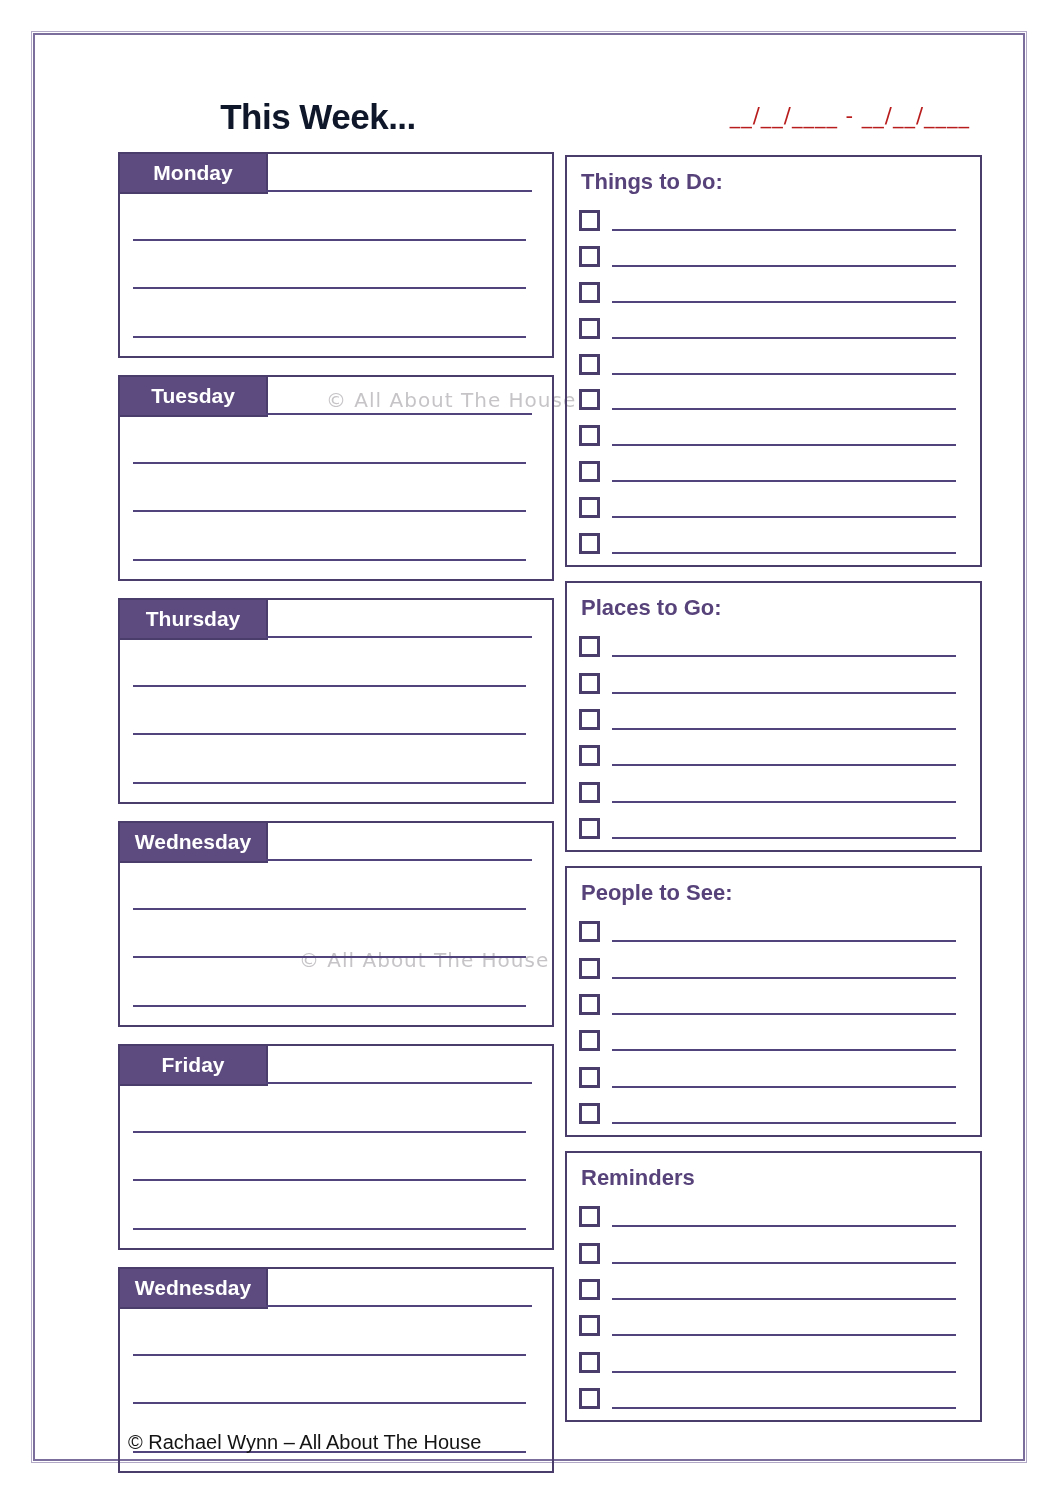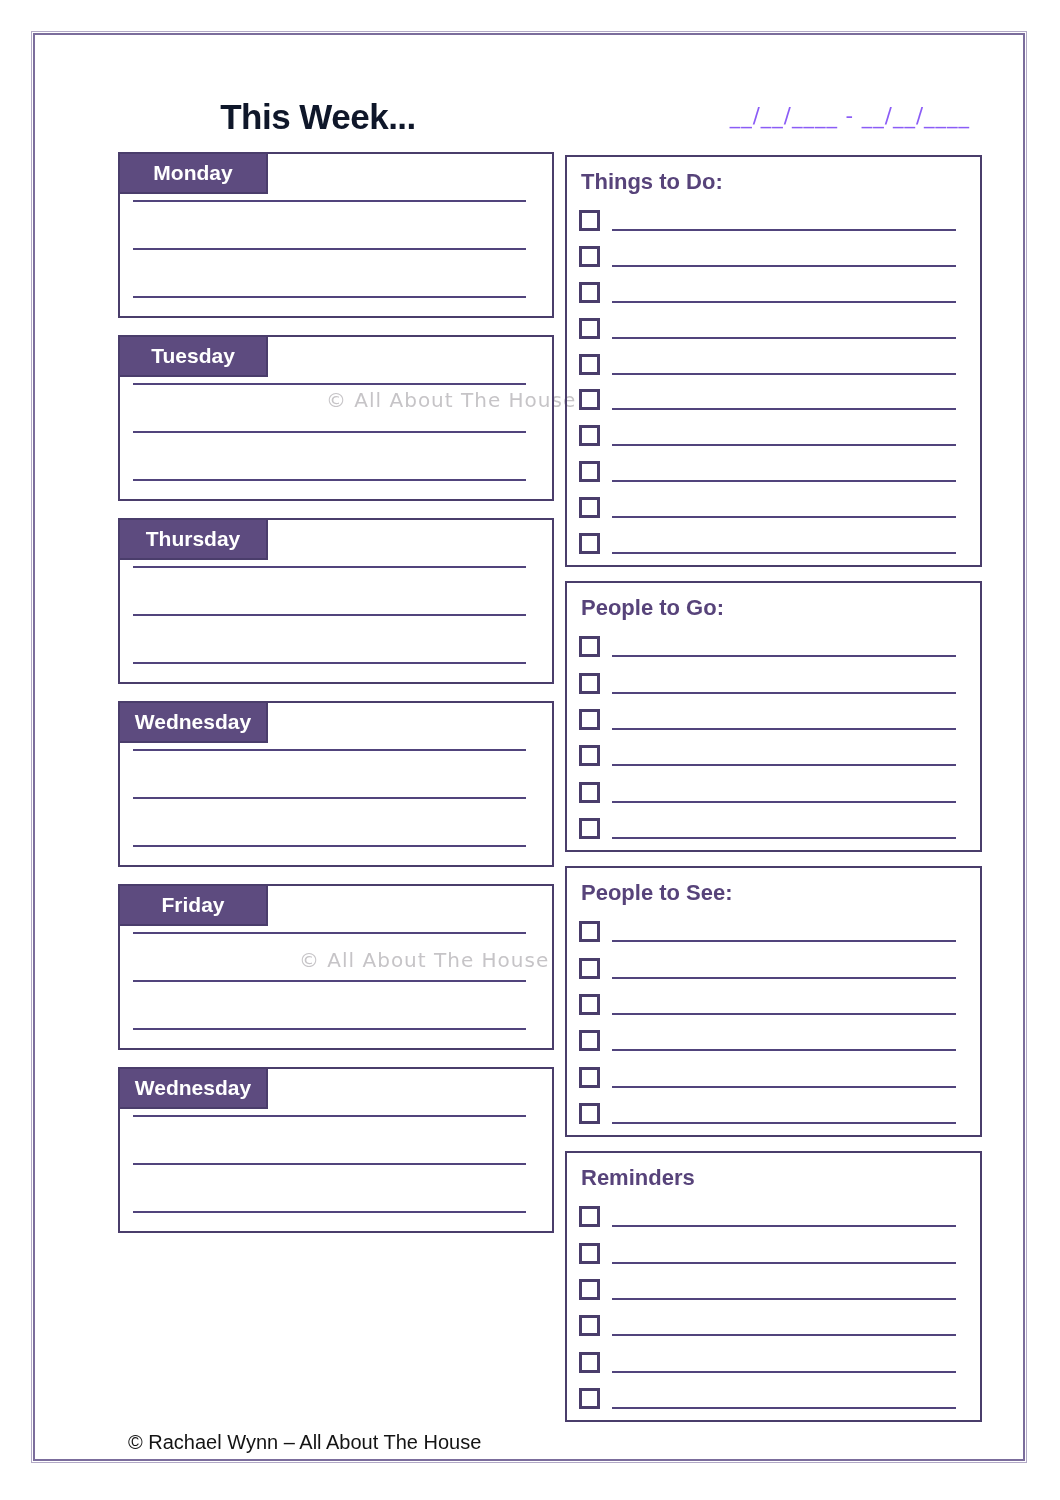--- a/index.html
+++ b/index.html
@@ -15,39 +15,39 @@
     border:2px solid #7b6d9c; outline:1px solid #b2a9c6; outline-offset:1px;
     z-index:0; pointer-events:none;
   }
   .page-title {
     position:absolute; left:100px; top:97px; width:436px; text-align:center;
     font-size:35px; font-weight:bold; color:#0f172a; letter-spacing:-0.5px; z-index:3;
   }
   .date-range {
     position:absolute; right:90px; top:104px;
     font-family:"DejaVu Sans", sans-serif;
-    font-size:21px; color:#8b5cf6; letter-spacing:1px; z-index:3;
+    font-size:21px; color:#b91c1c; letter-spacing:1px; z-index:3;
   }
   
   .watermark {
     position:absolute; z-index:1; white-space:nowrap;
     font-family:"DejaVu Sans", sans-serif; font-size:20px; letter-spacing:1px;
     color:#c6c4c7; pointer-events:none;
   }
   .wm1 { left:326px; top:388px; }
   .wm2 { left:299px; top:948px; }
 
   
   .days-col {
     position:absolute; left:118px; top:152px; width:436px;
     display:flex; flex-direction:column; gap:17px; z-index:2;
   }
   .day-box {
-    height:166px; border:2px solid #4a3d6b; background:transparent;
-    display:flex; flex-direction:row; padding-bottom:18px; position:relative;
+    height:206px; border:2px solid #4a3d6b; background:transparent;
+    display:flex; flex-direction:column; padding-bottom:18px; position:relative;
   }
   .tab-row { position:relative; height:38px; flex:none; }
   .day-tab {
     position:absolute; left:-2px; top:-2px; width:150px; height:42px;
     background:#5d4b7f; border:2px solid #4a3d6b;
     display:flex; align-items:center; justify-content:center;
     color:#ffffff; font-size:21px; font-weight:bold;
   }
   .tab-line { position:absolute; left:146px; right:20px; bottom:0; border-bottom:2px solid #51447c; }
   .day-lines { flex:1; display:flex; flex-direction:column; }
@@ -198,21 +198,21 @@
             <div class="checkbox"></div>
             <div class="check-line"></div>
           </div>
           <div class="check-row">
             <div class="checkbox"></div>
             <div class="check-line"></div>
           </div>
         </div>
       </div>
       <div class="section sec-short">
-        <div class="section-label">People to Go:</div>
+        <div class="section-label">Places to Go:</div>
         <div class="rows">
           <div class="check-row">
             <div class="checkbox"></div>
             <div class="check-line"></div>
           </div>
           <div class="check-row">
             <div class="checkbox"></div>
             <div class="check-line"></div>
           </div>
           <div class="check-row">

